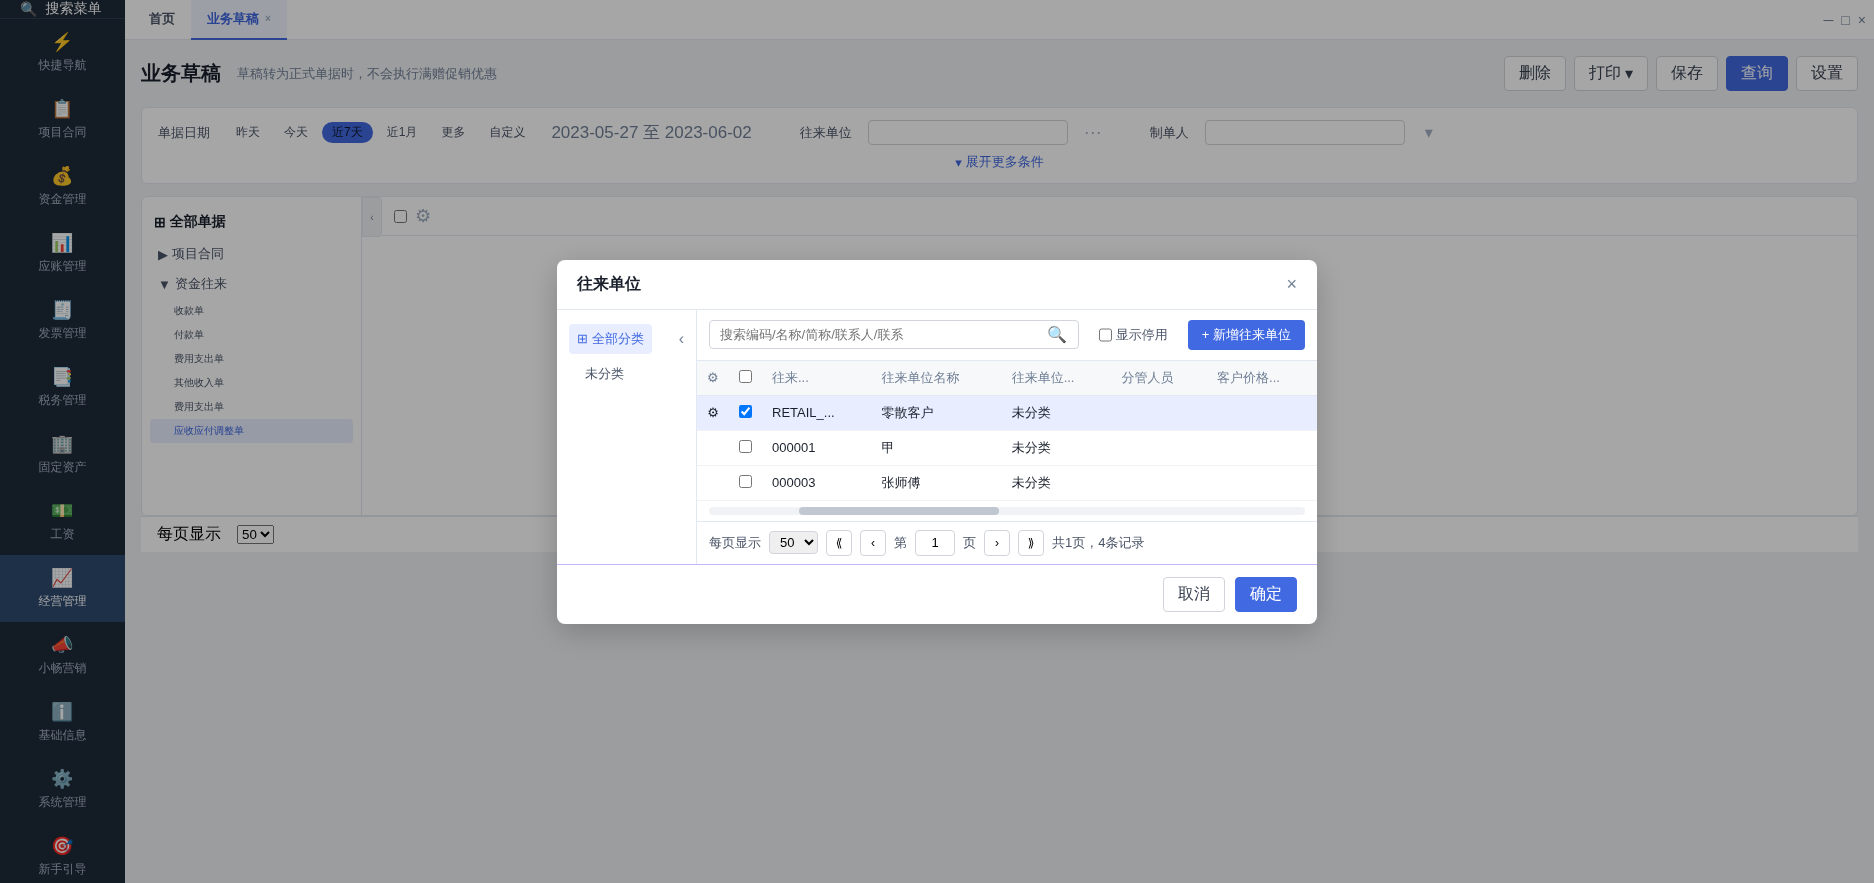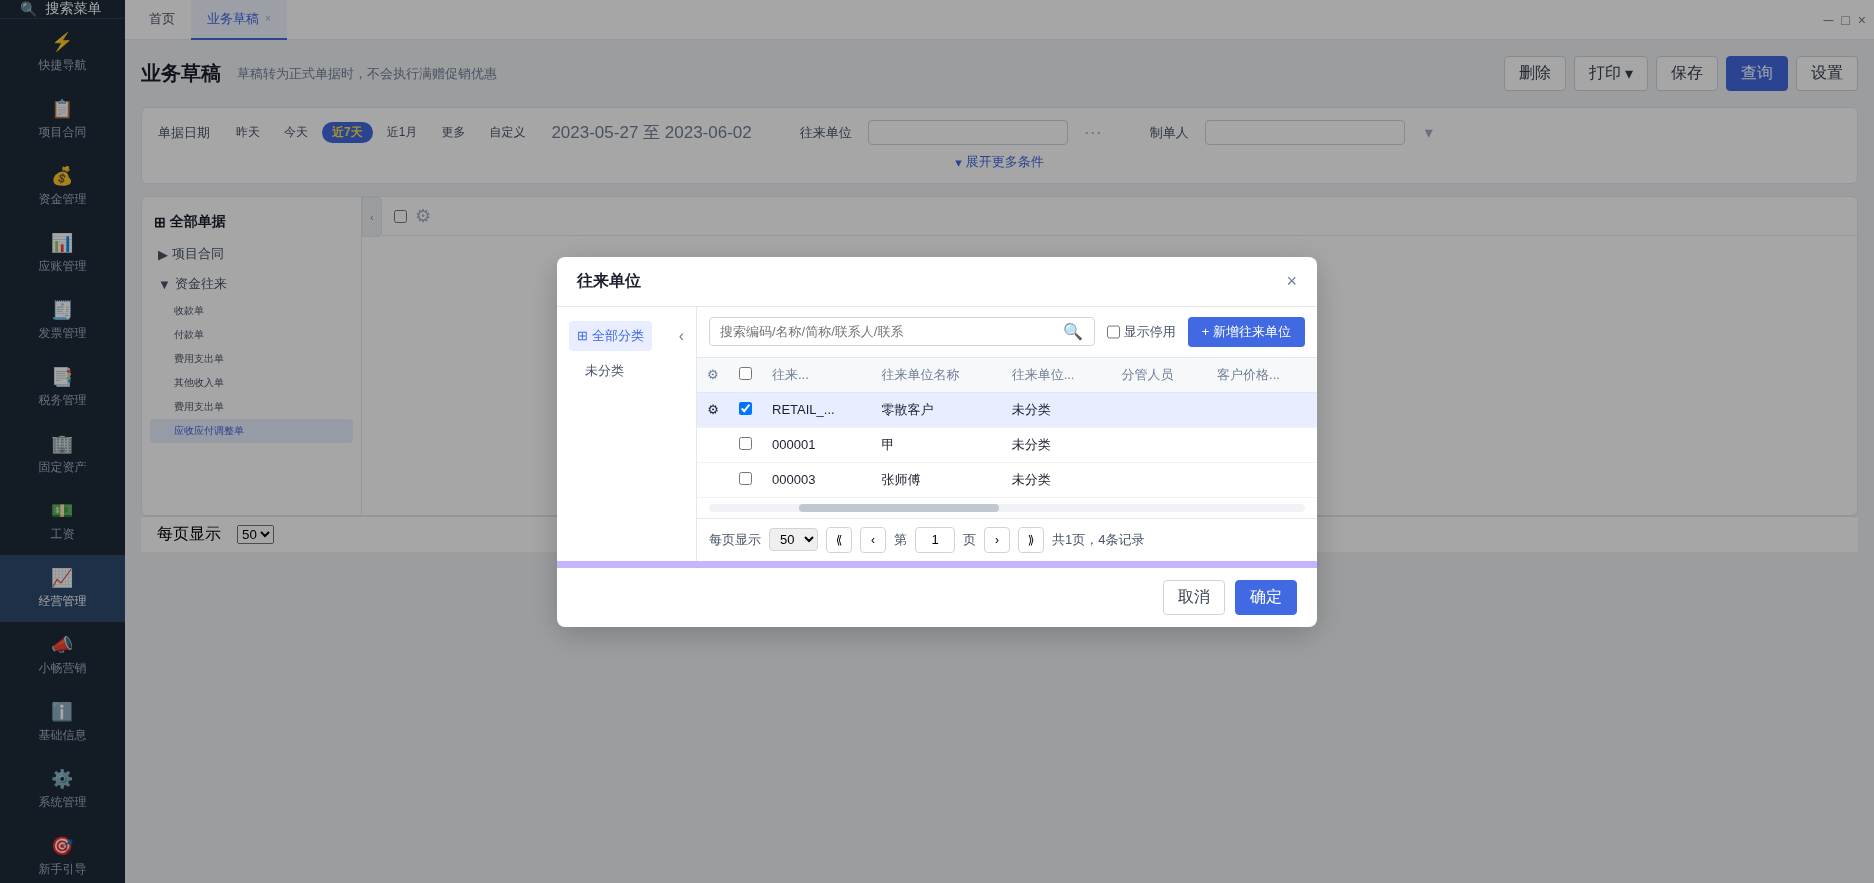--- a/index.html
+++ b/index.html
@@ -57,20 +57,21 @@
     .tab {
       padding: 0 16px;
       height: 40px;
       display: flex;
       align-items: center;
       font-size: 13px;
       color: #4a5568;
       cursor: pointer;
       border-bottom: 2px solid transparent;
       gap: 6px;
+      font-weight: bold;
     }
     .tab.active {
       color: #4169e1;
       border-bottom: 2px solid #4169e1;
       background: #f0f4ff;
     }
     .tab .close-icon { font-size: 10px; color: #a0aec0; }
 
     
     .content {
@@ -98,21 +99,21 @@
       background: #fff;
       border: 1px solid #e2e8f0;
       border-radius: 6px;
       padding: 12px 16px;
       margin-bottom: 12px;
     }
     .filter-row { display: flex; align-items: center; gap: 16px; margin-bottom: 8px; }
     .filter-label { font-size: 13px; color: #4a5568; white-space: nowrap; }
     .date-pills { display: flex; gap: 4px; }
     .date-pill { padding: 2px 10px; border-radius: 12px; font-size: 12px; color: #4a5568; cursor: pointer; }
-    .date-pill.active { background: #4169e1; color: #fde047; font-weight: bold; }
+    .date-pill.active { background: #4169e1; color: #0f172a; }
     .date-range { font-size: 17px; color: #718096; }
     .filter-input { border: 1px solid #d1d5db; border-radius: 4px; padding: 4px 10px; font-size: 13px; min-width: 200px; }
     .expand-row { display: flex; align-items: center; justify-content: center; color: #4169e1; font-size: 13px; cursor: pointer; gap: 4px; }
 
     
     .table-area {
       background: #fff;
       border: 1px solid #e2e8f0;
       border-radius: 6px;
     }
@@ -201,21 +202,21 @@
       flex: 1;
       display: flex;
       flex-direction: column;
       overflow: hidden;
     }
     .modal-search-bar {
       padding: 10px 12px;
       border-bottom: 1px solid #e2e8f0;
       display: flex;
       align-items: center;
-      gap: 12px;
+      gap: 20px;
     }
     .search-box {
       display: flex;
       align-items: center;
       border: 1px solid #d1d5db;
       border-radius: 4px;
       padding: 4px 10px;
       gap: 6px;
       flex: 1;
     }
@@ -277,21 +278,21 @@
     }
     .per-page-select {
       border: 1px solid #d1d5db;
       border-radius: 4px;
       padding: 2px 6px;
       font-size: 13px;
     }
 
     .modal-footer {
       padding: 12px 20px;
-      border-top: 7px solid #c4b5fd;
+      border-top: 1px solid #c4b5fd;
       display: flex;
       justify-content: flex-end;
       gap: 10px;
       flex-shrink: 0;
     }
 
     .col-icon { width: 32px; text-align: center; }
     .col-check { width: 32px; text-align: center; }
 
     .collapse-btn {

